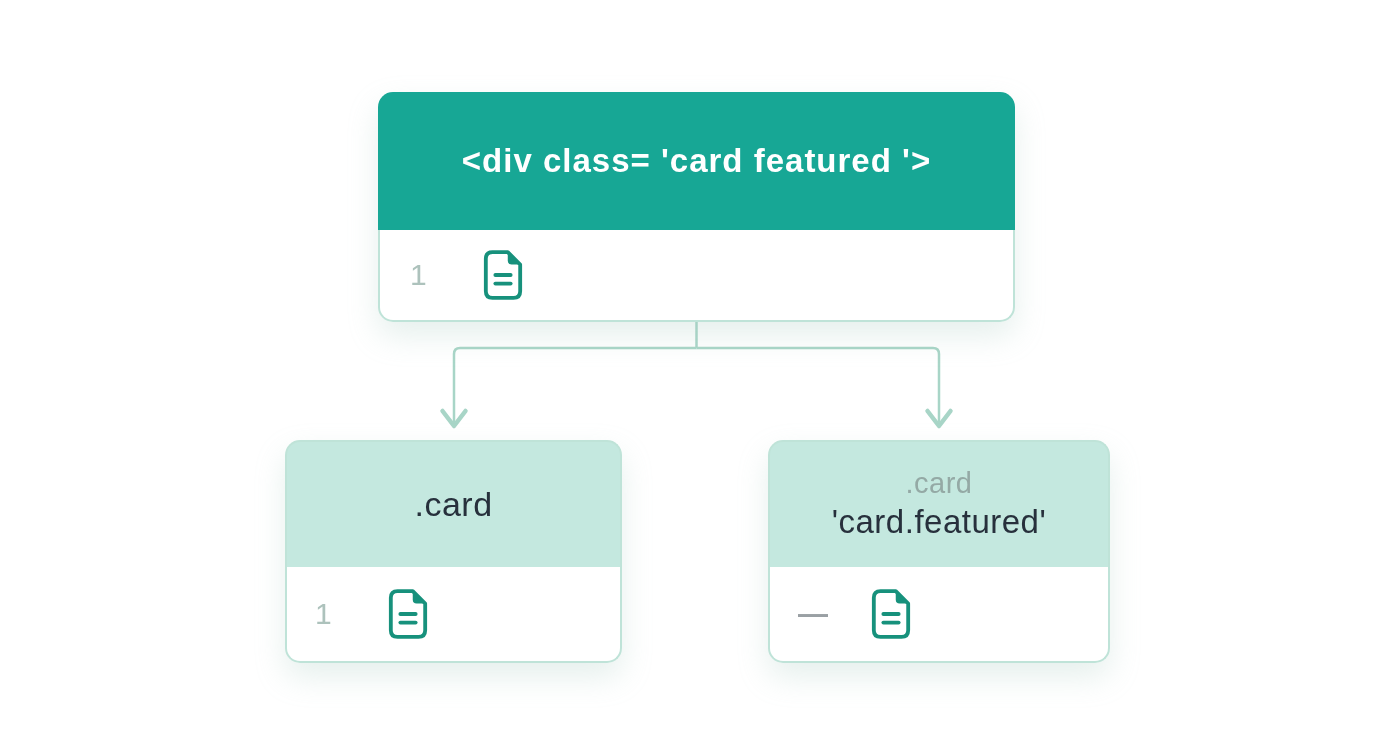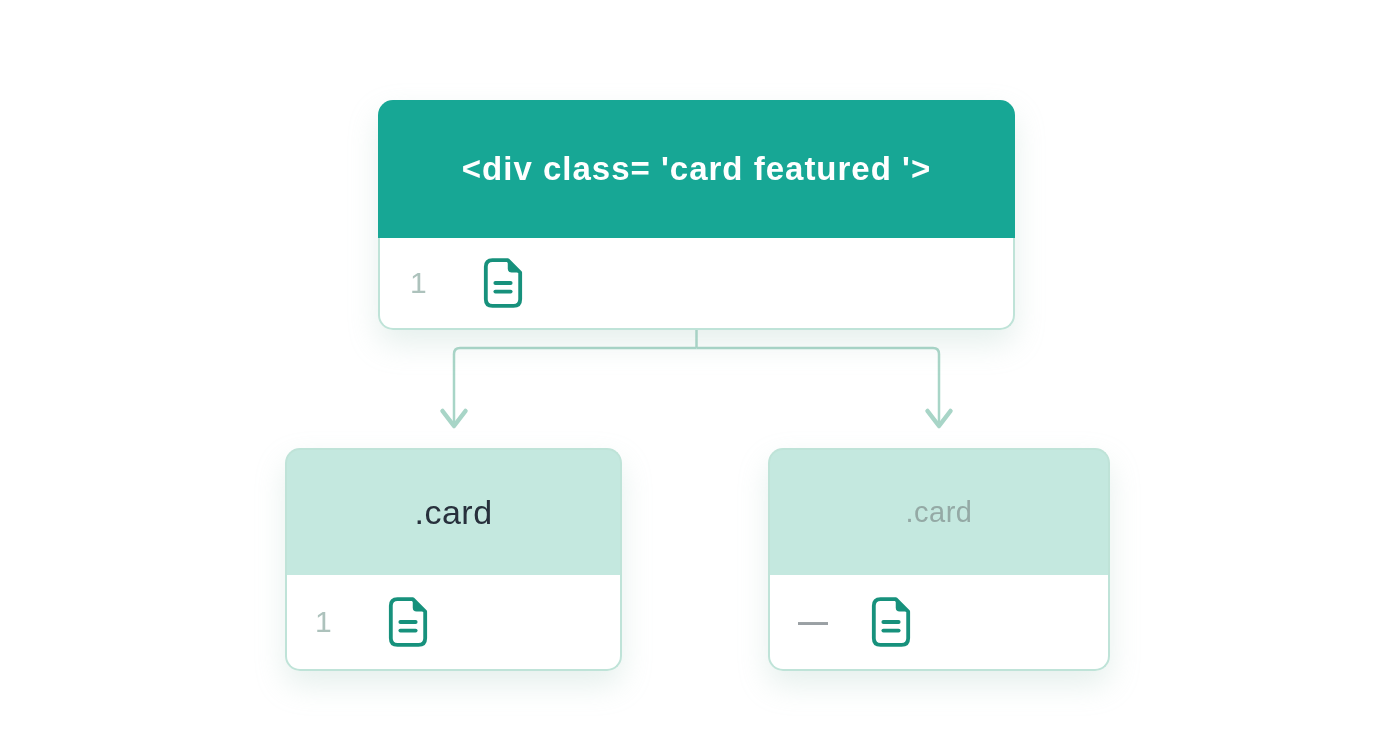--- a/index.html
+++ b/index.html
@@ -15,21 +15,21 @@
     --dash:#9aa0a4;
   }
   *{margin:0;padding:0;box-sizing:border-box;}
   html,body{width:1392px;height:752px;background:#ffffff;overflow:hidden;
     font-family:"Liberation Sans","DejaVu Sans",sans-serif;}
   .canvas{position:relative;width:1392px;height:752px;background:#ffffff;}
 
   .connectors{position:absolute;left:0;top:0;width:1392px;height:752px;pointer-events:none;}
 
   .node{position:absolute;border-radius:16px;
-    box-shadow:0 14px 30px rgba(167,201,192,0.28);margin-top:8px;}
+    box-shadow:0 14px 30px rgba(167,201,192,0.28);}
   .node-header{display:flex;flex-direction:column;align-items:center;justify-content:center;
     border-radius:15px 15px 0 0;}
   .node-body{display:flex;align-items:center;background:#ffffff;
     border:2px solid var(--node-border);border-top:none;border-radius:0 0 15px 15px;}
 
   
   .node.parent{left:378px;top:92px;width:637px;height:230px;}
   .node.parent .node-header{height:138px;background:var(--parent-header);}
   .node.parent .node-header .title{color:var(--text-light);font-size:33px;font-weight:600;letter-spacing:1px;}
   .node.parent .node-body{height:92px;padding-left:30px;}
@@ -97,20 +97,21 @@
           <line x1="14" y1="27" x2="30" y2="27" stroke="var(--icon)" stroke-width="4" stroke-linecap="round"></line>
           <line x1="14" y1="36" x2="30" y2="36" stroke="var(--icon)" stroke-width="4" stroke-linecap="round"></line>
         </svg>
       </span>
     </div>
   </div>
 
   <div class="node child-right">
     <div class="node-header">
       <span class="selector muted">.card</span>
+      <span class="selector strong">'card.featured'</span>
     </div>
     <div class="node-body">
       <span class="count dash">—</span>
       <span class="doc-icon">
         <svg width="42" height="52" viewBox="0 0 44 54">
           <path d="M27 3 H11 Q4 3 4 10 V44 Q4 51 11 51 H33 Q40 51 40 44 V16 L27 3 Z" fill="none" stroke="var(--icon)" stroke-width="4" stroke-linejoin="round"></path>
           <path d="M27 4 L39 16 L31 16 Q27 16 27 12 Z" fill="var(--icon)"></path>
           <line x1="14" y1="27" x2="30" y2="27" stroke="var(--icon)" stroke-width="4" stroke-linecap="round"></line>
           <line x1="14" y1="36" x2="30" y2="36" stroke="var(--icon)" stroke-width="4" stroke-linecap="round"></line>
         </svg>

